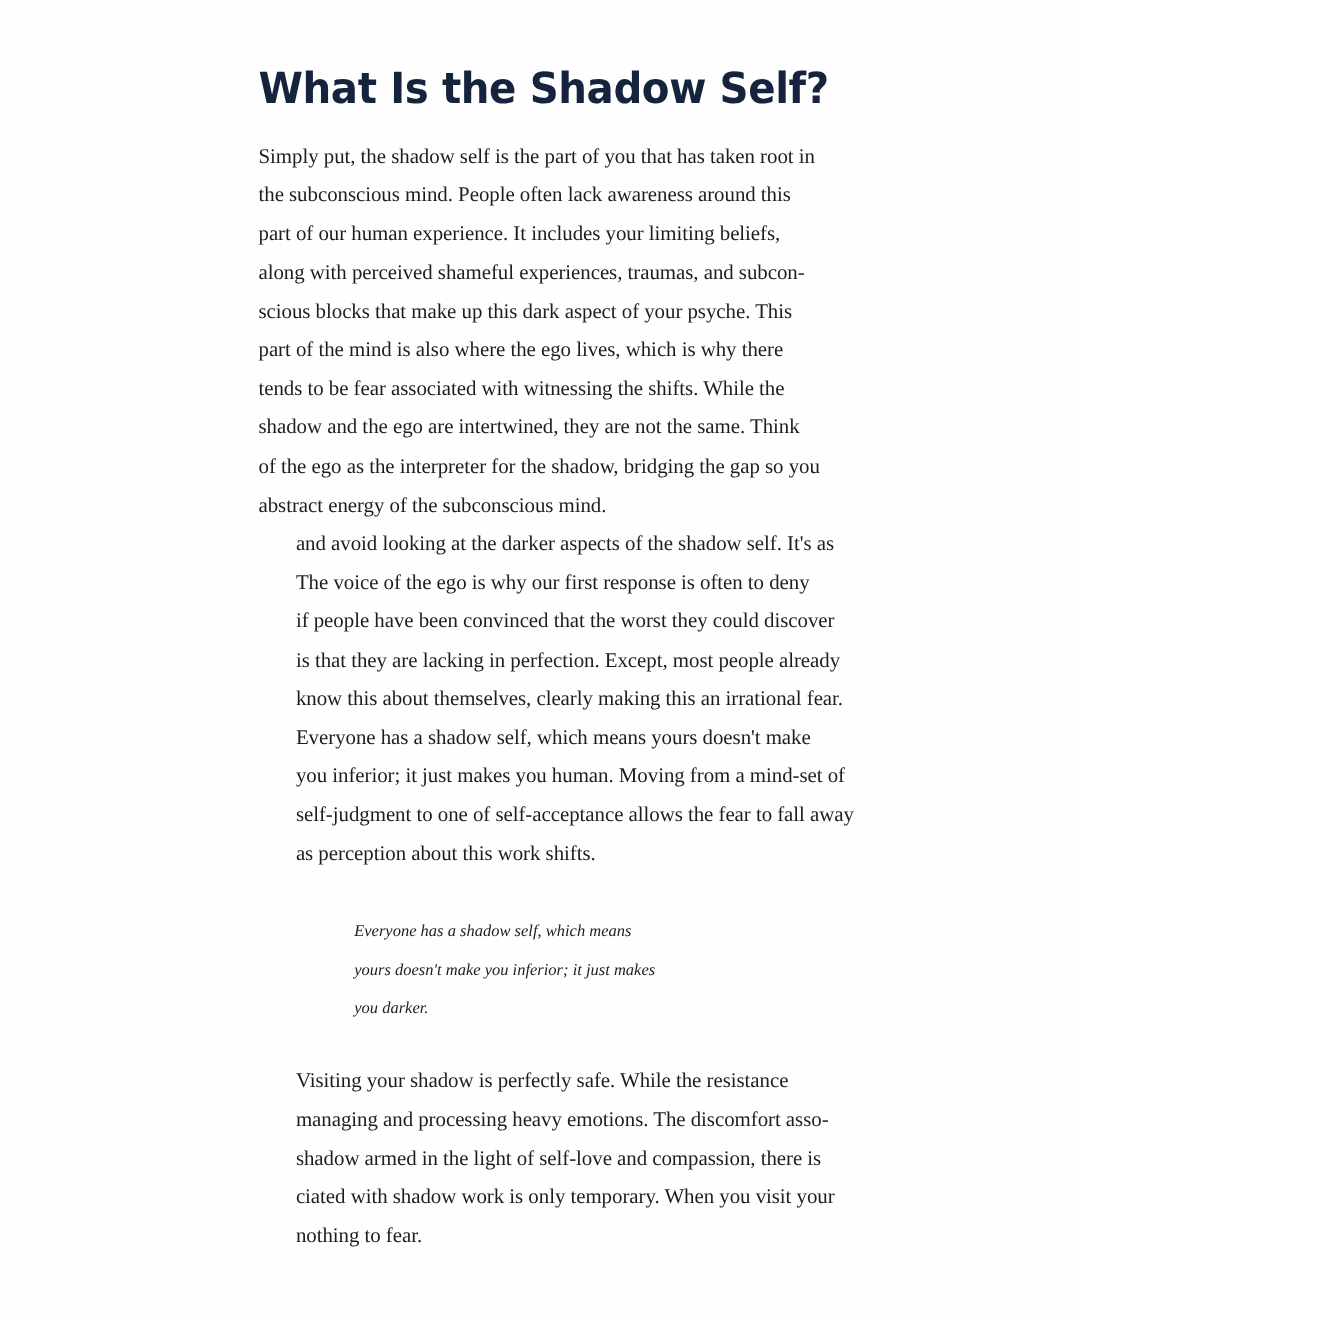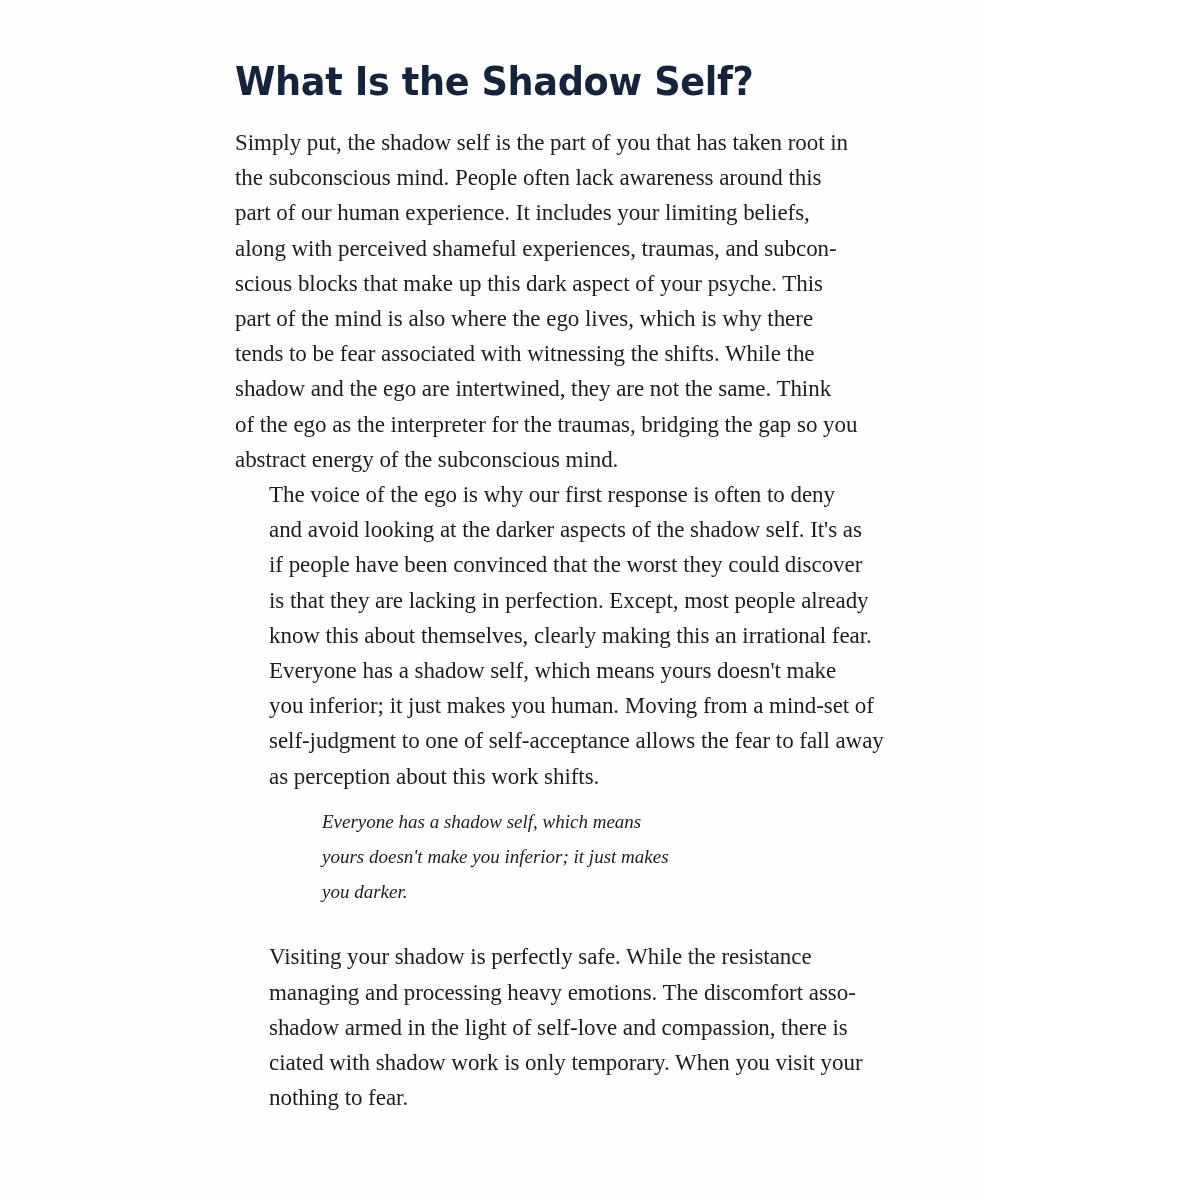--- a/index.html
+++ b/index.html
@@ -38,44 +38,44 @@
     letter-spacing: -0.4px;
     color: #16233d;
     margin: 0 0 22px 0;
     transform: scaleX(0.94);
     transform-origin: left center;
     white-space: nowrap;
   }
 
   .body-text {
     font-family: "Liberation Serif", serif;
-    font-size: 23px;
+    font-size: 19px;
     line-height: 35.2px;
     color: #1d1d1d;
     margin: 0;
     text-align: left;
     letter-spacing: -0.05px;
   }
 
   .body-text.indented {
     text-indent: 34px;
   }
 
   .body-text .ln {
     display: block;
     white-space: nowrap;
   }
 
   .pull-quote {
     font-family: "Liberation Serif", serif;
     font-style: italic;
-    font-size: 19px;
+    font-size: 15px;
     line-height: 35.2px;
     color: #1d1d1d;
-    margin: 10px 0 30px 0;
+    margin: 36px 0 30px 0;
     padding-left: 87px;
   }
 
   .pull-quote .ln {
     display: block;
     white-space: nowrap;
   }
 </style>
 </head>
 <body>
@@ -87,27 +87,27 @@
 
     <p class="body-text" style="color: rgb(29, 29, 29);">
         <span class="ln">Simply put, the shadow self is the part of you that has taken root in</span>
         <span class="ln">the subconscious mind. People often lack awareness around this</span>
         <span class="ln">part of our human experience. It includes your limiting beliefs,</span>
         <span class="ln">along with perceived shameful experiences, traumas, and subcon-</span>
         <span class="ln">scious blocks that make up this dark aspect of your psyche. This</span>
         <span class="ln">part of the mind is also where the ego lives, which is why there</span>
         <span class="ln">tends to be fear associated with witnessing the shifts. While the</span>
         <span class="ln">shadow and the ego are intertwined, they are not the same. Think</span>
-        <span class="ln">of the ego as the interpreter for the traumas, bridging the gap so you</span>
+        <span class="ln">of the ego as the interpreter for the shadow, bridging the gap so you</span>
         <span class="ln">abstract energy of the subconscious mind.</span>
       </p>
 
     <p class="body-text indented" style="color: rgb(29, 29, 29);">
+        <span class="ln">and avoid looking at the darker aspects of the shadow self. It's as</span>
         <span class="ln">The voice of the ego is why our first response is often to deny</span>
-        <span class="ln">and avoid looking at the darker aspects of the shadow self. It's as</span>
         <span class="ln">if people have been convinced that the worst they could discover</span>
         <span class="ln">is that they are lacking in perfection. Except, most people already</span>
         <span class="ln">know this about themselves, clearly making this an irrational fear.</span>
         <span class="ln">Everyone has a shadow self, which means yours doesn't make</span>
         <span class="ln">you inferior; it just makes you human. Moving from a mind-set of</span>
         <span class="ln">self-judgment to one of self-acceptance allows the fear to fall away</span>
         <span class="ln">as perception about this work shifts.</span>
       </p>
 
     <blockquote class="pull-quote" style="color: rgb(29, 29, 29);">

